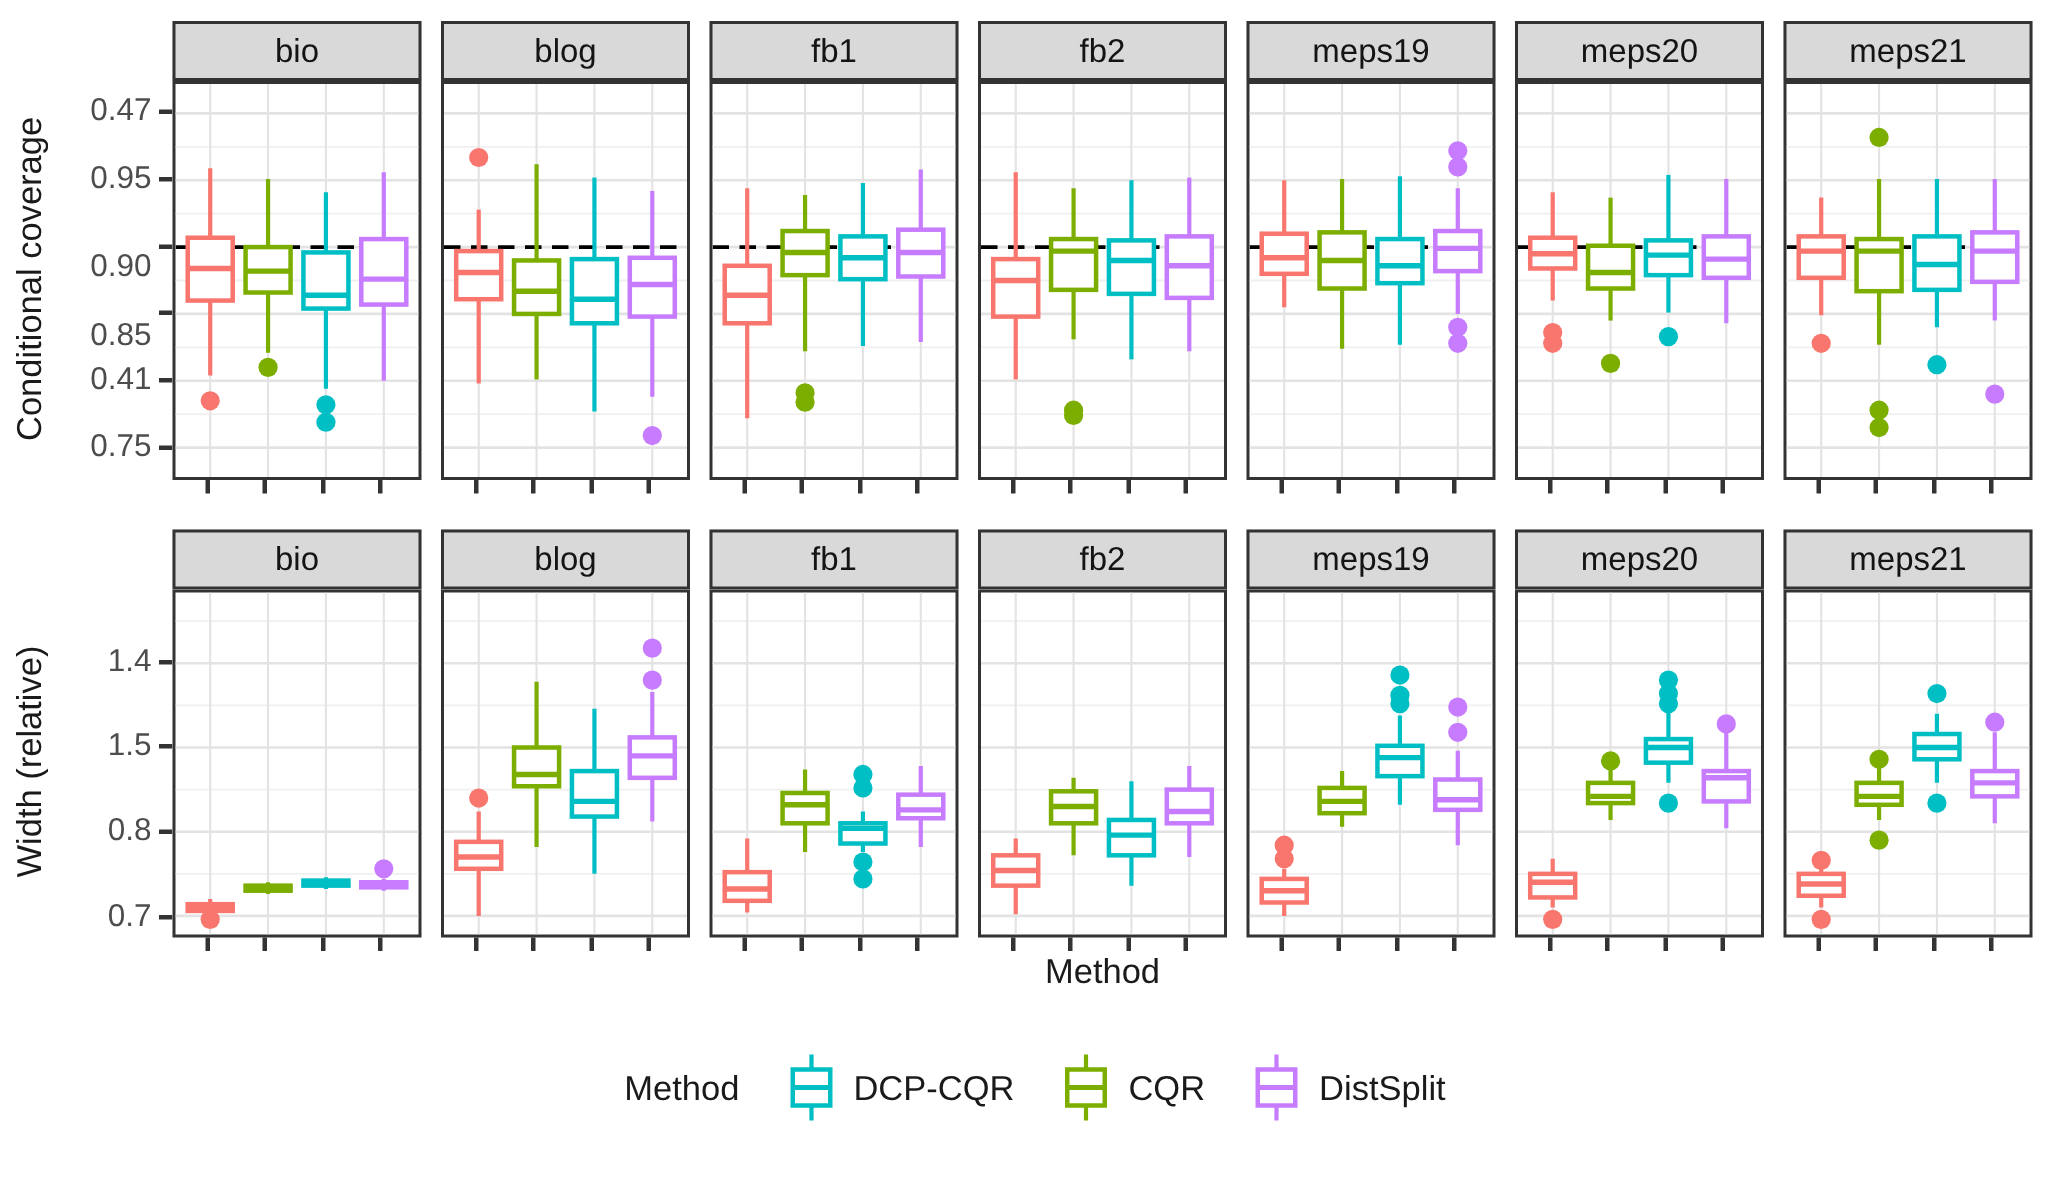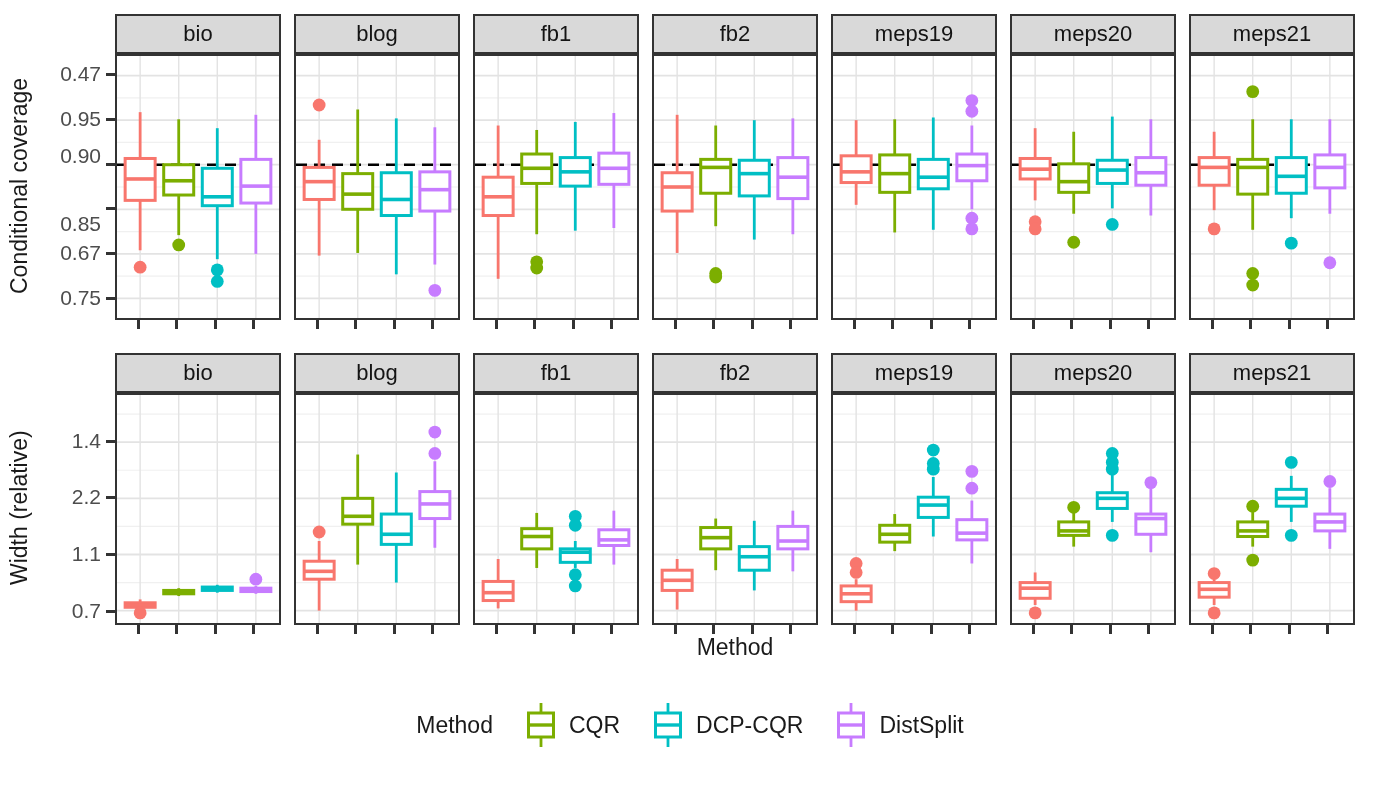--- a/index.html
+++ b/index.html
@@ -32,25 +32,25 @@
 </head>
 <body>
 
 <div class="figure">
 
   <div class="facet-row" id="row-0" style="top: 14px; height: 316px;">
     <div class="y-title" style="top: 40px; height: 264px;">Conditional coverage</div>
     <div class="y-axis">
         <div class="ytick-label" style="top: 271.245px;">0.75</div>
         <div class="ytick-mark" style="top: 283.245px;"></div>
-        <div class="ytick-label" style="top: 226.347px;">0.67</div>
+        <div class="ytick-label" style="top: 226.347px;">0.41</div>
         <div class="ytick-mark" style="top: 238.347px;"></div>
         <div class="ytick-label" style="top: 197px;">0.85</div>
         <div class="ytick-mark" style="top: 193.449px;"></div>
-        <div class="ytick-label" style="top: 129px;">0.90</div>
+        <div class="ytick-label" style="top: 151px;">0.90</div>
         <div class="ytick-mark" style="top: 148.551px;"></div>
         <div class="ytick-label" style="top: 91.6531px;">0.95</div>
         <div class="ytick-mark" style="top: 103.653px;"></div>
         <div class="ytick-label" style="top: 46.7551px;">0.47</div>
         <div class="ytick-mark" style="top: 58.7551px;"></div>
       </div>
     <div class="panels">
         <div class="panel">
           <div class="strip">bio</div>
           <svg class="plot" width="162" height="262" viewBox="0 0 162 262">
@@ -433,23 +433,23 @@
           </div>
         </div>
       </div>
   </div>
 
   <div class="facet-row" id="row-1" style="top: 353px; height: 282px;">
     <div class="y-title" style="top: 40px; height: 230px;">Width (relative)</div>
     <div class="y-axis">
         <div class="ytick-label" style="top: 244.537px;">0.7</div>
         <div class="ytick-mark" style="top: 256.537px;"></div>
-        <div class="ytick-label" style="top: 187.887px;">1.1</div>
+        <div class="ytick-label" style="top: 187.887px;">0.8</div>
         <div class="ytick-mark" style="top: 199.887px;"></div>
-        <div class="ytick-label" style="top: 131.236px;">2.2</div>
+        <div class="ytick-label" style="top: 131.236px;">1.5</div>
         <div class="ytick-mark" style="top: 143.236px;"></div>
         <div class="ytick-label" style="top: 74.5862px;">1.4</div>
         <div class="ytick-mark" style="top: 86.5862px;"></div>
       </div>
     <div class="panels">
         <div class="panel">
           <div class="strip">bio</div>
           <svg class="plot" width="162" height="228" viewBox="0 0 162 228">
             <line x1="0" x2="162" y1="187.56650246305418" y2="187.56650246305418" stroke="#f0f0f0" stroke-width="1.2"></line>
             <line x1="0" x2="162" y1="131.40886699507388" y2="131.40886699507388" stroke="#f0f0f0" stroke-width="1.2"></line>
@@ -809,33 +809,33 @@
         </div>
       </div>
   </div>
 
   <div class="x-axis-title" style="top: 634px;">Method</div>
 
   <div class="legend" style="top: 700px;">
     <span class="legend-title">Method</span>
       <div class="legend-item">
         <svg width="36" height="50" viewBox="0 0 36 50">
+          <line x1="18" x2="18" y1="3" y2="47" stroke="#00BFC4" stroke-width="2.8"></line>
+          <rect x="5.5" y="13" width="25" height="24" fill="#ffffff" stroke="#00BFC4" stroke-width="3"></rect>
+          <line x1="5.5" x2="30.5" y1="25" y2="25" stroke="#00BFC4" stroke-width="3.4"></line>
+        </svg>
+        <span class="legend-label">DCP-CQR</span>
+      </div>
+      <div class="legend-item">
+        <svg width="36" height="50" viewBox="0 0 36 50">
           <line x1="18" x2="18" y1="3" y2="47" stroke="#7CAE00" stroke-width="2.8"></line>
           <rect x="5.5" y="13" width="25" height="24" fill="#ffffff" stroke="#7CAE00" stroke-width="3"></rect>
           <line x1="5.5" x2="30.5" y1="25" y2="25" stroke="#7CAE00" stroke-width="3.4"></line>
         </svg>
         <span class="legend-label">CQR</span>
-      </div>
-      <div class="legend-item">
-        <svg width="36" height="50" viewBox="0 0 36 50">
-          <line x1="18" x2="18" y1="3" y2="47" stroke="#00BFC4" stroke-width="2.8"></line>
-          <rect x="5.5" y="13" width="25" height="24" fill="#ffffff" stroke="#00BFC4" stroke-width="3"></rect>
-          <line x1="5.5" x2="30.5" y1="25" y2="25" stroke="#00BFC4" stroke-width="3.4"></line>
-        </svg>
-        <span class="legend-label">DCP-CQR</span>
       </div>
       <div class="legend-item">
         <svg width="36" height="50" viewBox="0 0 36 50">
           <line x1="18" x2="18" y1="3" y2="47" stroke="#C77CFF" stroke-width="2.8"></line>
           <rect x="5.5" y="13" width="25" height="24" fill="#ffffff" stroke="#C77CFF" stroke-width="3"></rect>
           <line x1="5.5" x2="30.5" y1="25" y2="25" stroke="#C77CFF" stroke-width="3.4"></line>
         </svg>
         <span class="legend-label">DistSplit</span>
       </div>
     </div>

